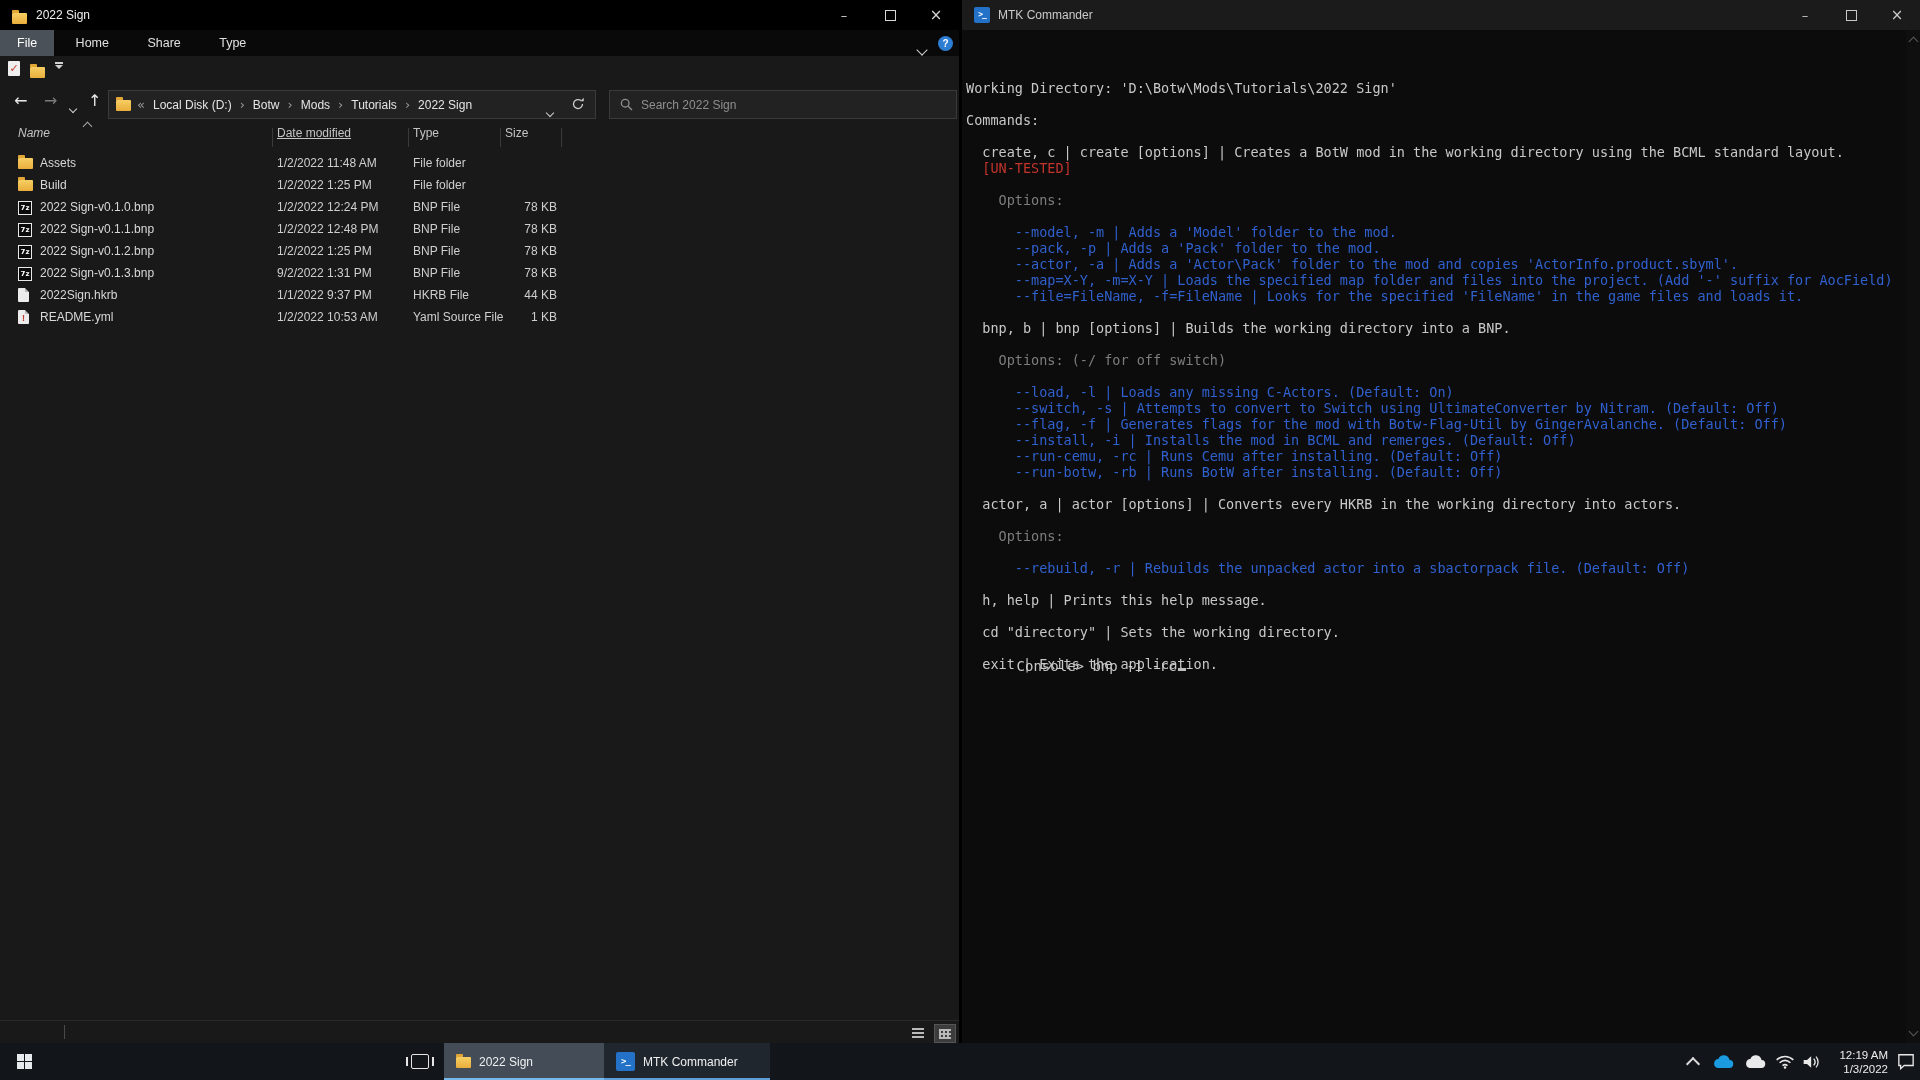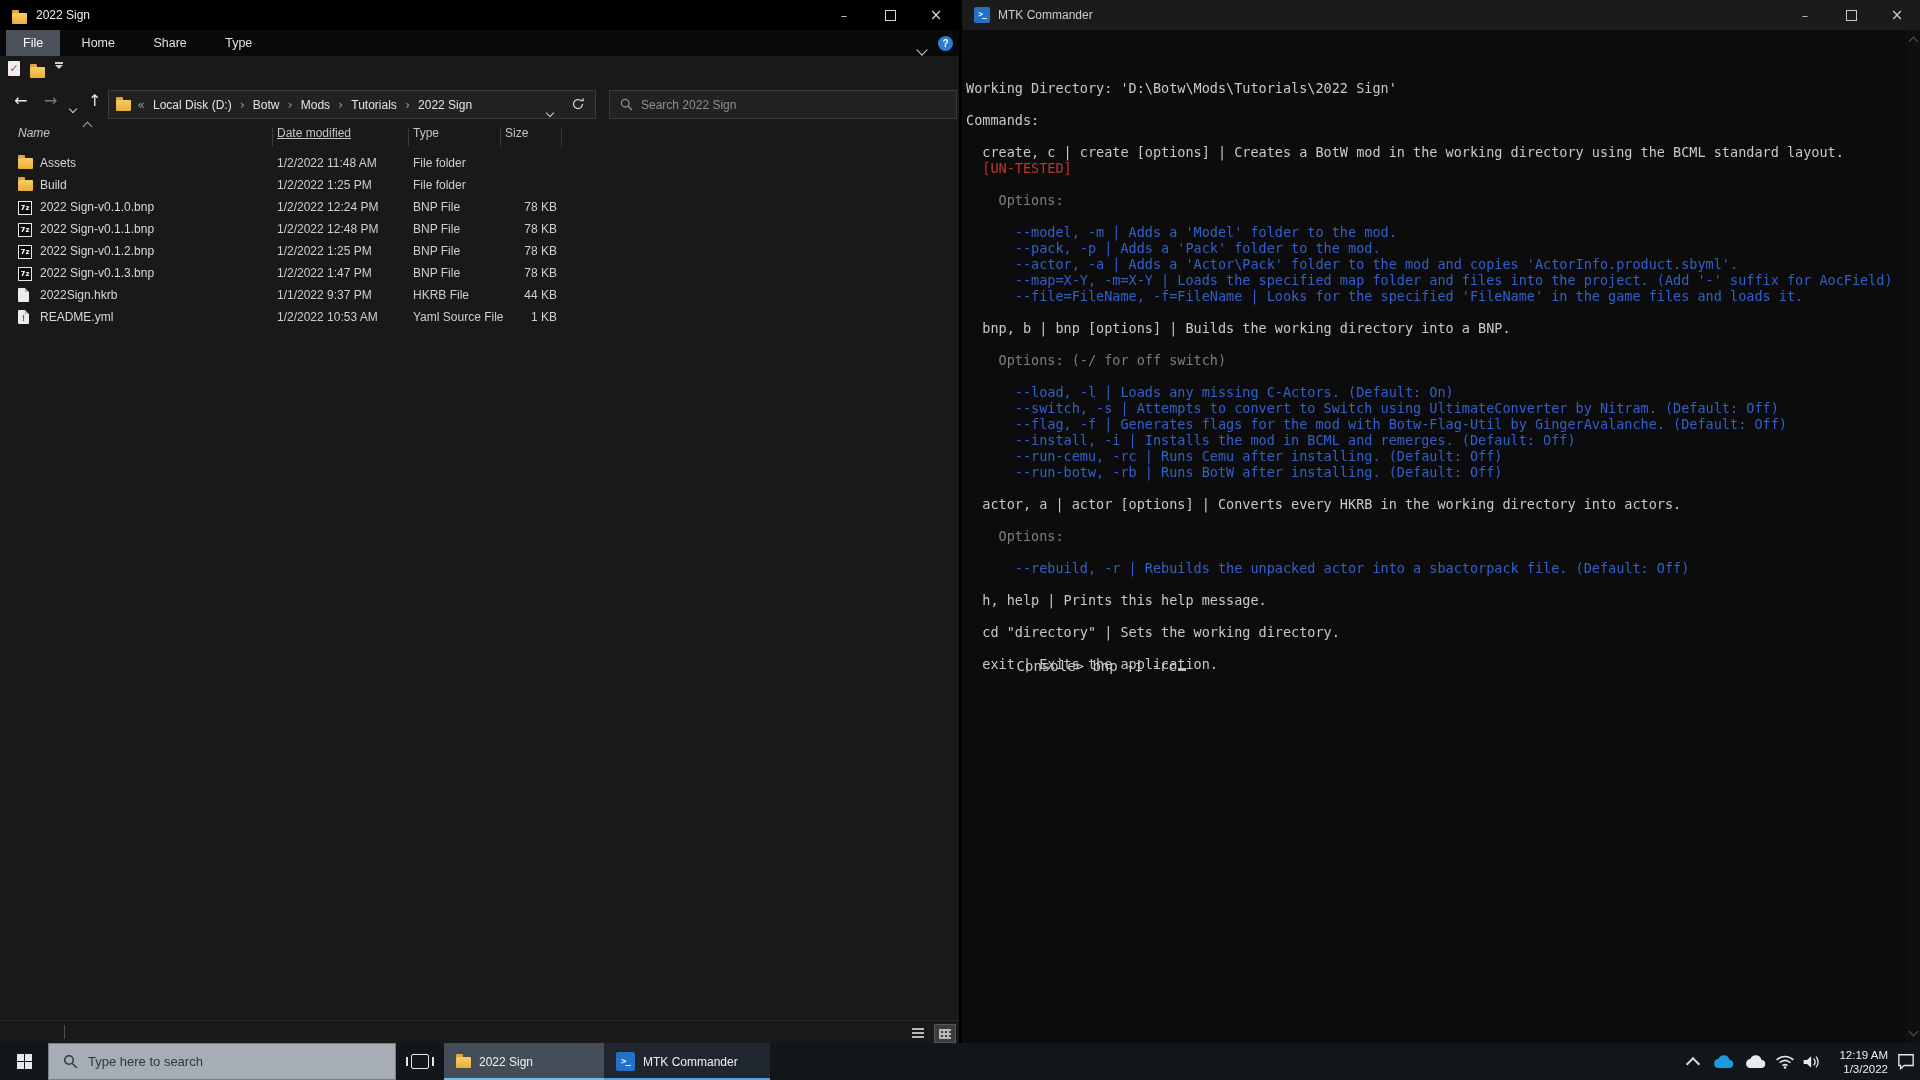--- a/index.html
+++ b/index.html
@@ -122,21 +122,21 @@
       <div class="caps">
         <span class="cap">–</span>
         <span class="cap">
             <span class="maxbox"></span>
           </span>
         <span class="cap" style="font-size:15px;">×</span>
       </div>
     </div>
 
     <div class="ex-menubar">
-      <span class="mtab active" style="margin-left:6px;">File</span>
+      <span class="mtab active" style="margin-left:0;">File</span>
       <span class="mtab">Home</span>
       <span class="mtab">Share</span>
       <span class="mtab">Type</span>
       <span class="ribbon-chev"><span class="chev down"></span></span>
       <span class="help-dot">?</span>
     </div>
 
     <div class="ex-qat">
       <span class="qat-doc">✓</span>
       <span class="fi fi-folder abs" style="left:30px;top:8px;"></span>
@@ -223,21 +223,21 @@
         <div class="row">
           <span class="fi fi-7z">7z</span>
           <span class="cell c-name">2022 Sign-v0.1.2.bnp</span>
           <span class="cell c-date">1/2/2022 1:25 PM</span>
           <span class="cell c-type">BNP File</span>
           <span class="cell c-size">78 KB</span>
         </div>
         <div class="row">
           <span class="fi fi-7z">7z</span>
           <span class="cell c-name">2022 Sign-v0.1.3.bnp</span>
-          <span class="cell c-date">1/2/2022 1:47 PM</span>
+          <span class="cell c-date">9/2/2022 1:31 PM</span>
           <span class="cell c-type">BNP File</span>
           <span class="cell c-size">78 KB</span>
         </div>
         <div class="row">
           <span class="fi fi-file"></span>
           <span class="cell c-name">2022Sign.hkrb</span>
           <span class="cell c-date">1/1/2022 9:37 PM</span>
           <span class="cell c-type">HKRB File</span>
           <span class="cell c-size">44 KB</span>
         </div>
@@ -291,27 +291,20 @@
   <footer id="taskbar">
     <div class="startbtn">
       <span class="winlogo">
           <span></span>
           <span></span>
           <span></span>
           <span></span>
         </span>
     </div>
 
-    <div class="tb-search">
-      <svg width="15" height="15" viewBox="0 0 14 14" style="margin-left:14px;">
-        <circle cx="5.6" cy="5.6" r="4" fill="none" stroke="#2F353B" stroke-width="1.4"></circle>
-        <line x1="8.8" y1="8.8" x2="13" y2="13" stroke="#2F353B" stroke-width="1.4"></line>
-      </svg>
-      <span class="ph">Type here to search</span>
-    </div>
 
     <div class="taskview">
       <span class="tv-ic"></span>
     </div>
 
     <div class="tb-app" id="app-explorer">
       <span class="fi fi-folder appic"></span>
       <span class="lbl">2022 Sign</span>
       <span class="uline" style="background:#76B9ED;"></span>
     </div>

